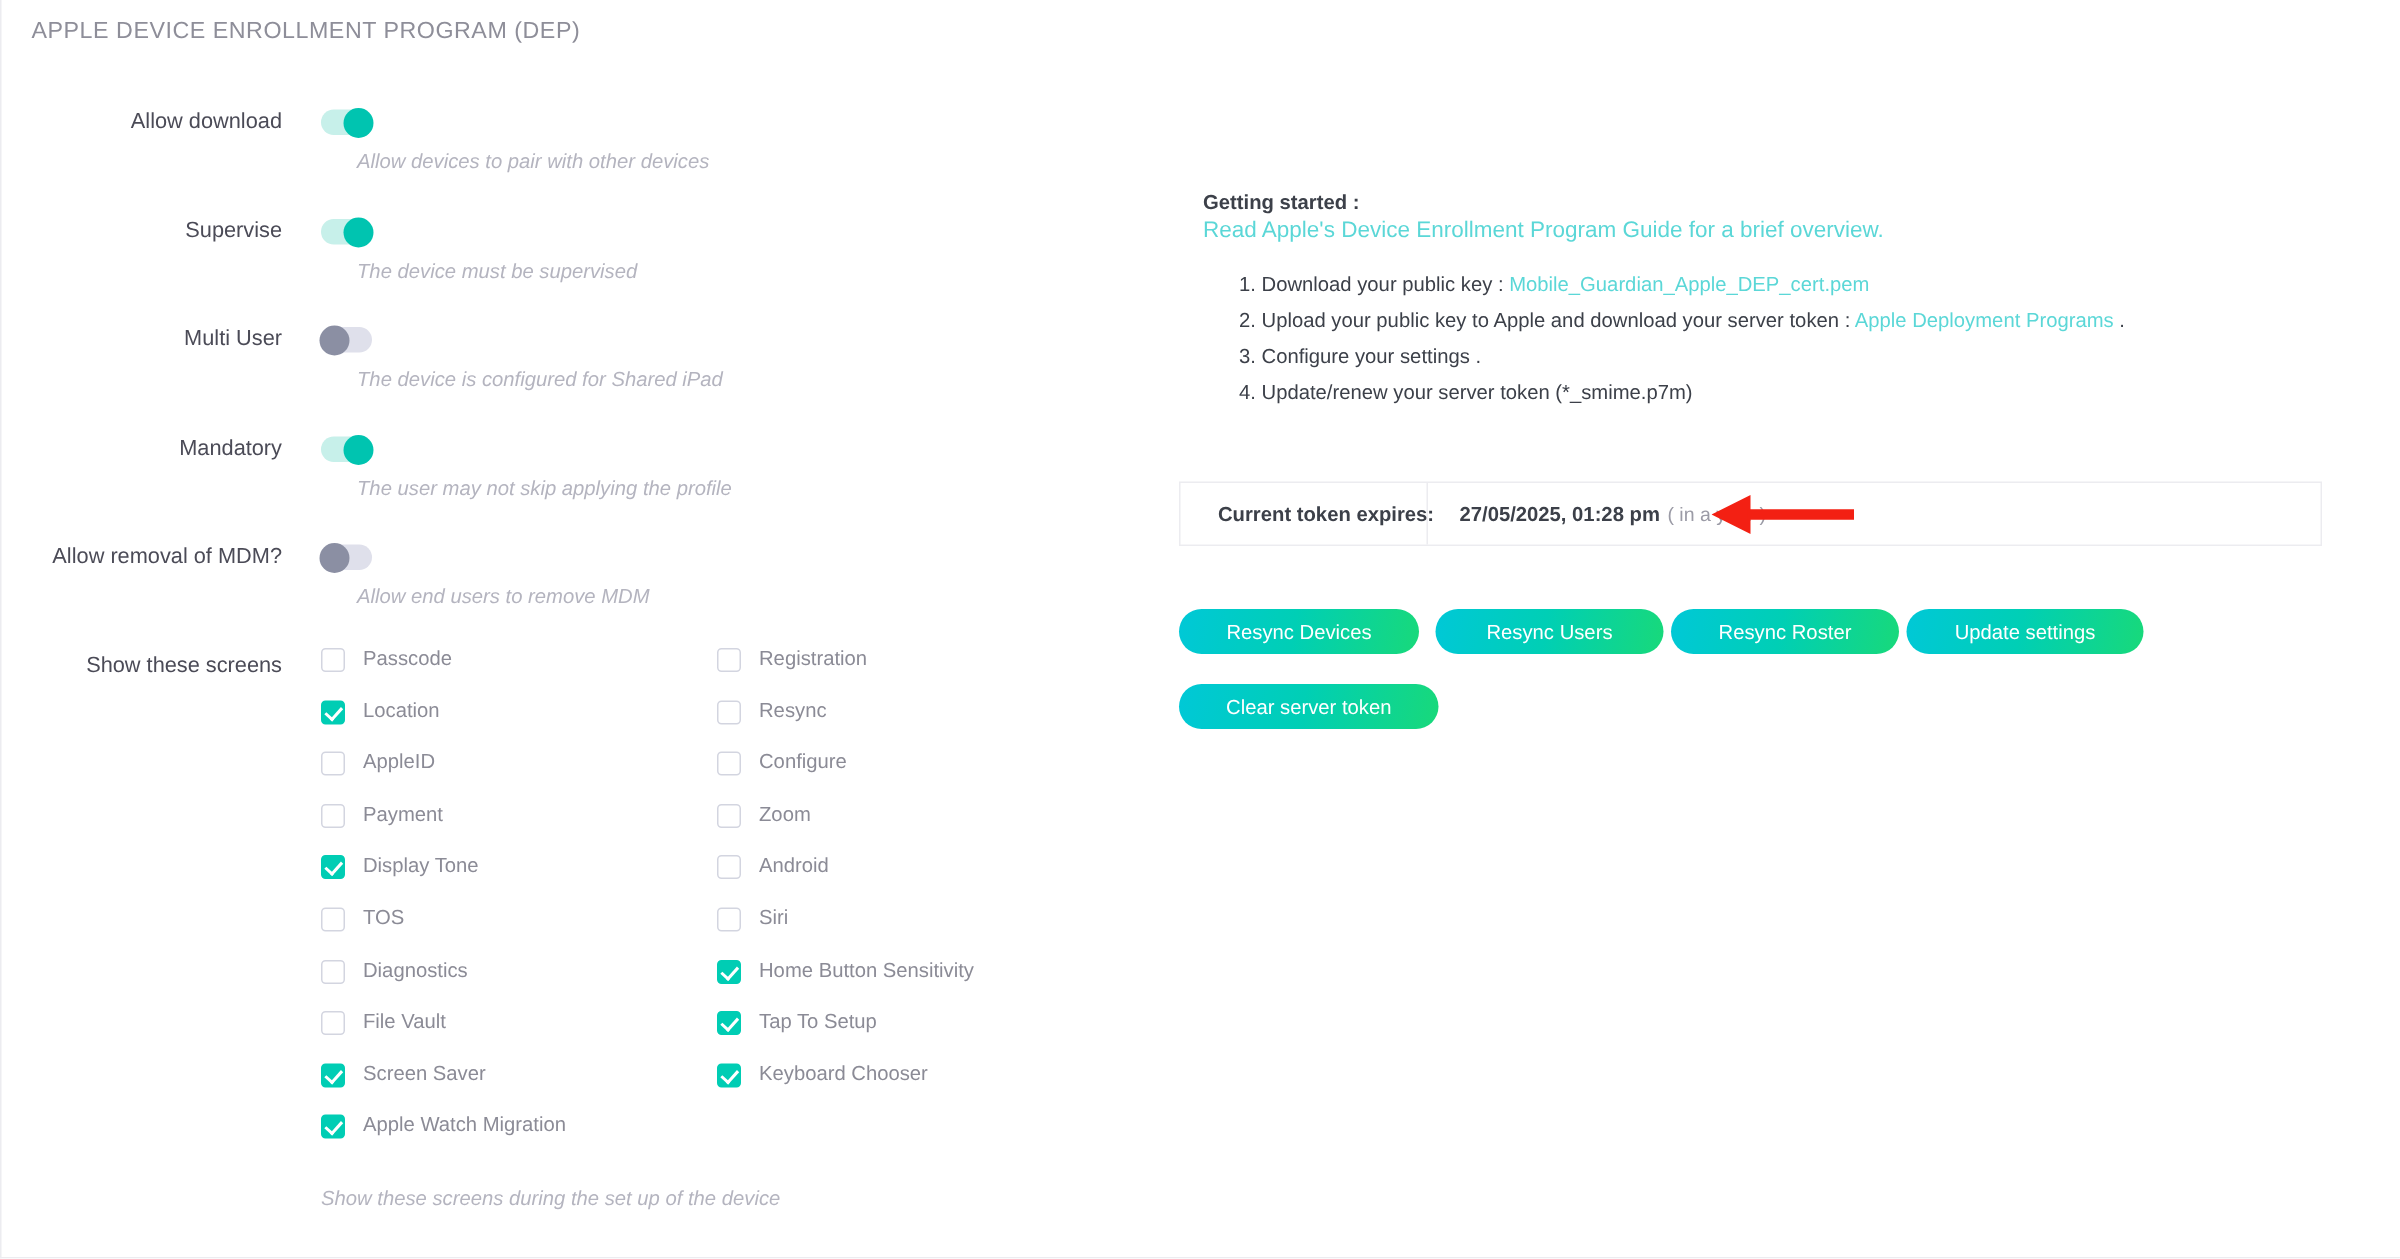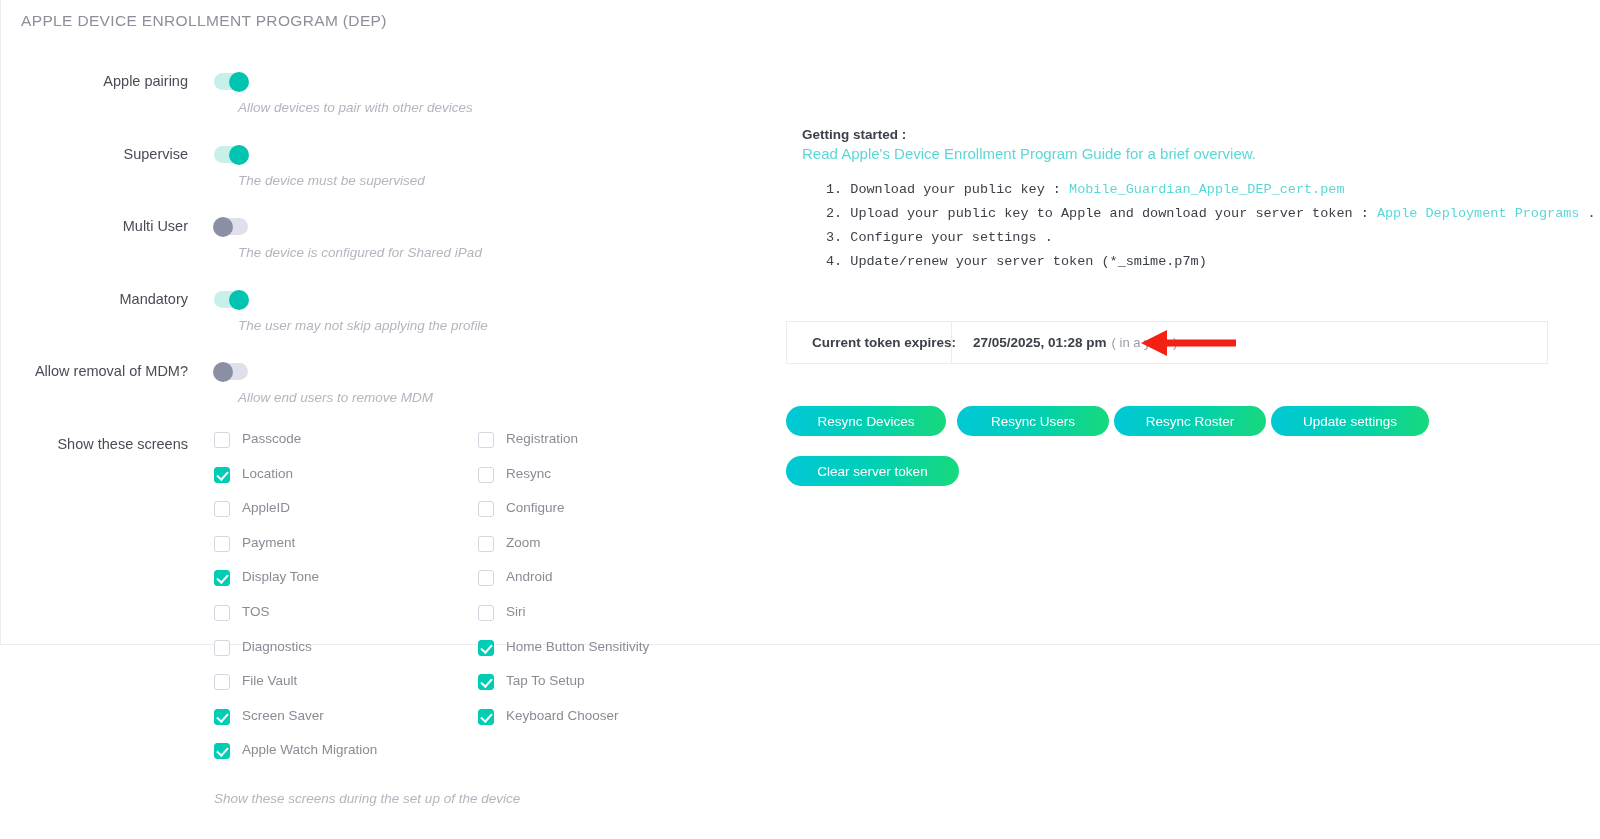--- a/index.html
+++ b/index.html
@@ -6,21 +6,21 @@
   html, body {
     width: 1600px;
     height: 839px;
     background: #ffffff;
     font-family: "Liberation Sans", sans-serif;
     overflow: hidden;
   }
   .page {
     position: relative;
     width: 1600px;
-    height: 645px;
+    height: 839px;
     background: #ffffff;
     border-left: 1px solid #ececf0;
     border-bottom: 1px solid #ececf0;
   }
 
   
   .page-title {
     position: absolute;
     left: 20px;
     top: 12px;
@@ -140,21 +140,20 @@
     font-size: 15px; color: #5bd7d7; white-space: nowrap;
   }
   .gs-sub .plain { color: #5bd7d7; }
 
   .gs-steps { position: absolute; left: 40px; top: 148px; width: 760px; }
   .gs-step {
     position: absolute;
     font-size: 13.5px;
     color: #3c4049;
     white-space: nowrap;
-    font-family: Liberation Mono, monospace;
   }
   .gs-step .num { color: #3c4049; }
   .gs-step a { color: #5bd7d7; text-decoration: none; }
 
   
   .token-bar {
     position: absolute;
     left: 0; top: 287px;
     width: 762px; height: 43px;
     border: 1px solid #ececf0;
@@ -207,21 +206,21 @@
 </head>
 <body>
 
 <div class="page">
 
   <div class="page-title">APPLE DEVICE ENROLLMENT PROGRAM (DEP)</div>
 
   <div class="left-col">
     <div id="settings-host">
         <div class="setting-row" style="top: 70px;">
-          <div class="setting-label" style="top: 3px;">Apple pairing</div>
+          <div class="setting-label" style="top: 3px;">Allow download</div>
           <div class="toggle on" style="top: 3px;">
             <div class="knob"></div>
           </div>
           <div class="setting-help" style="top: 30px;">Allow devices to pair with other devices</div>
         </div>
         <div class="setting-row" style="top: 143px;">
           <div class="setting-label" style="top: 3px;">Supervise</div>
           <div class="toggle on" style="top: 3px;">
             <div class="knob"></div>
           </div>

